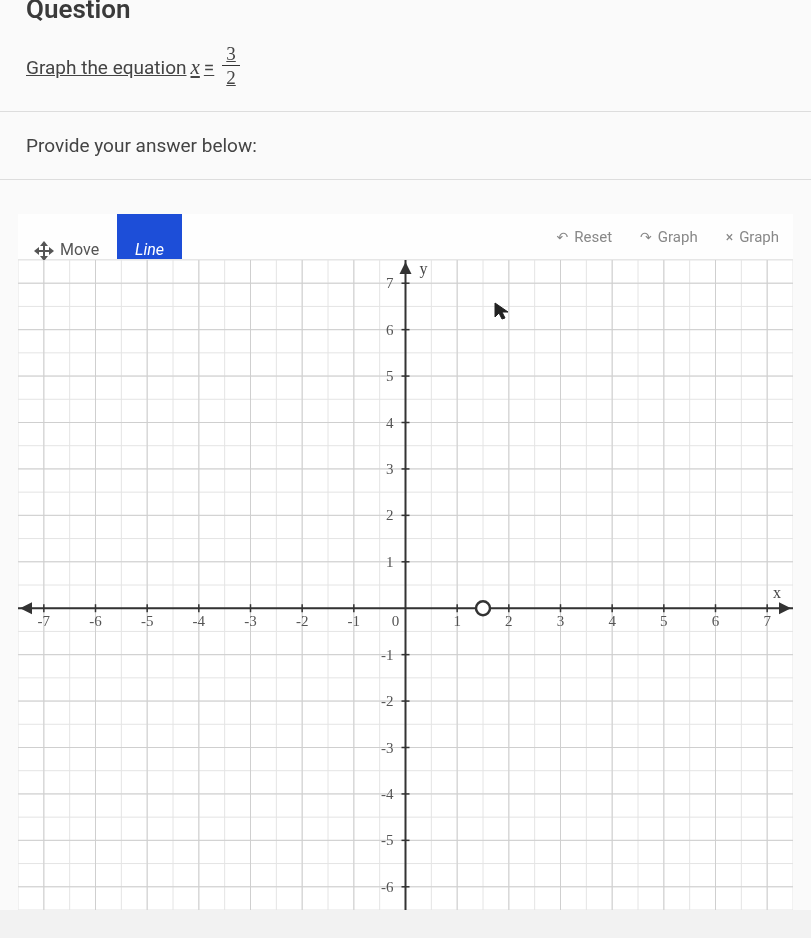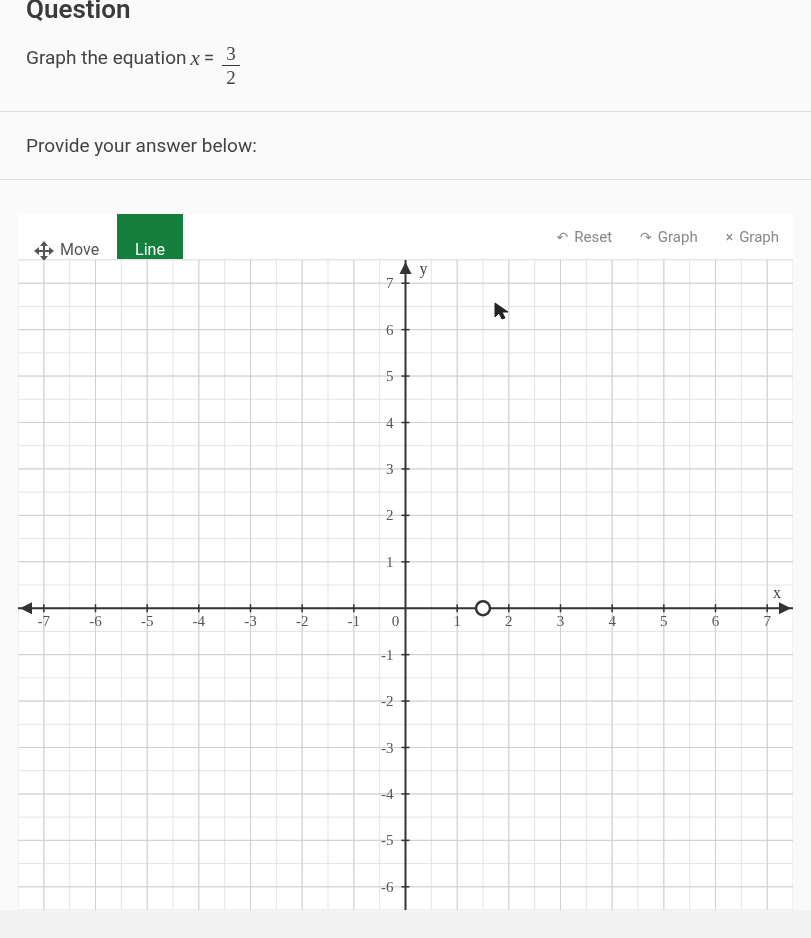--- a/index.html
+++ b/index.html
@@ -23,23 +23,24 @@
     color: #3a3a3a;
     padding: 0 0 4px 26px;
     margin-top: -6px;
   }
   .prompt-row {
     padding: 18px 26px 22px 26px;
     border-bottom: 1px solid #ddd;
     font-size: 19px;
     color: #444;
     display: flex;
-    align-items: flex-start;
+    align-items: center;
     flex-wrap: wrap;
     gap: 4px;
+    text-decoration: underline;
   }
   .math { font-style: italic; font-family: "Times New Roman", serif; font-size: 21px; }
   .frac {
     display: inline-flex;
     flex-direction: column;
     align-items: center;
     font-family: "Times New Roman", serif;
     font-size: 19px;
     line-height: 1;
     margin: 0 4px;
@@ -71,22 +72,23 @@
     align-items: flex-end;
     gap: 8px;
     padding: 0 18px;
     height: 100%;
     font-size: 16px;
     color: #555;
     cursor: pointer;
     user-select: none;
   }
   .tool-btn.active {
-    background: #15803d;
+    background: #1d4ed8;
     color: #fff;
+    font-style: italic;
   }
   .tool-spacer { flex: 1; }
   .tool-right {
     display: flex;
     align-items: center;
     gap: 6px;
     padding: 0 14px;
     height: 100%;
     font-size: 15px;
     color: #888;

